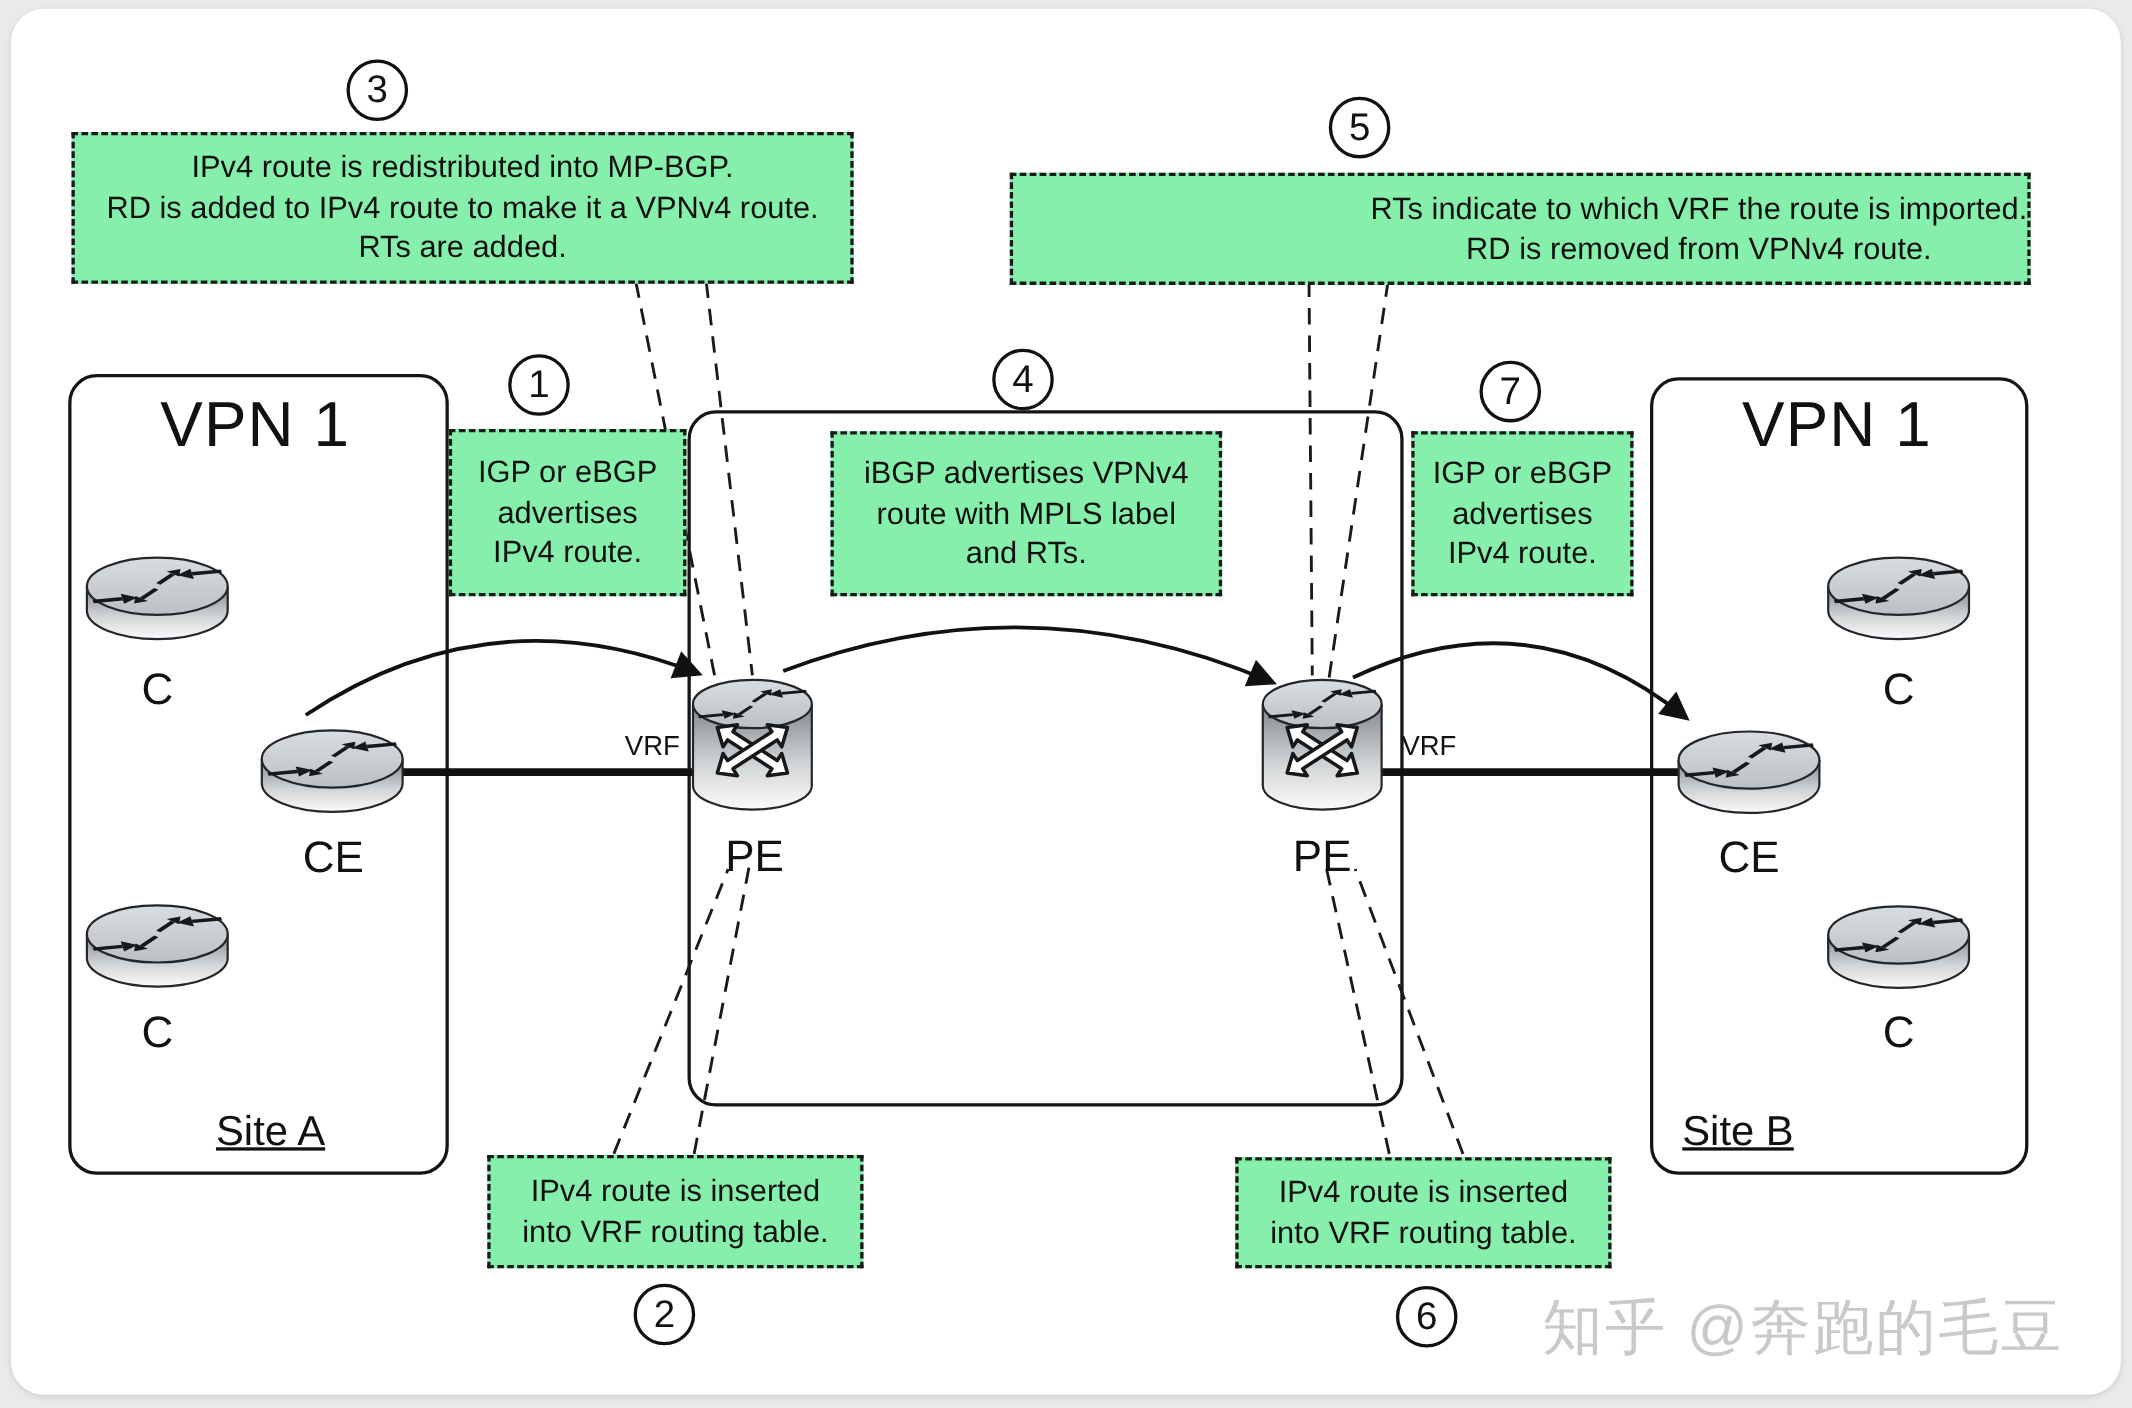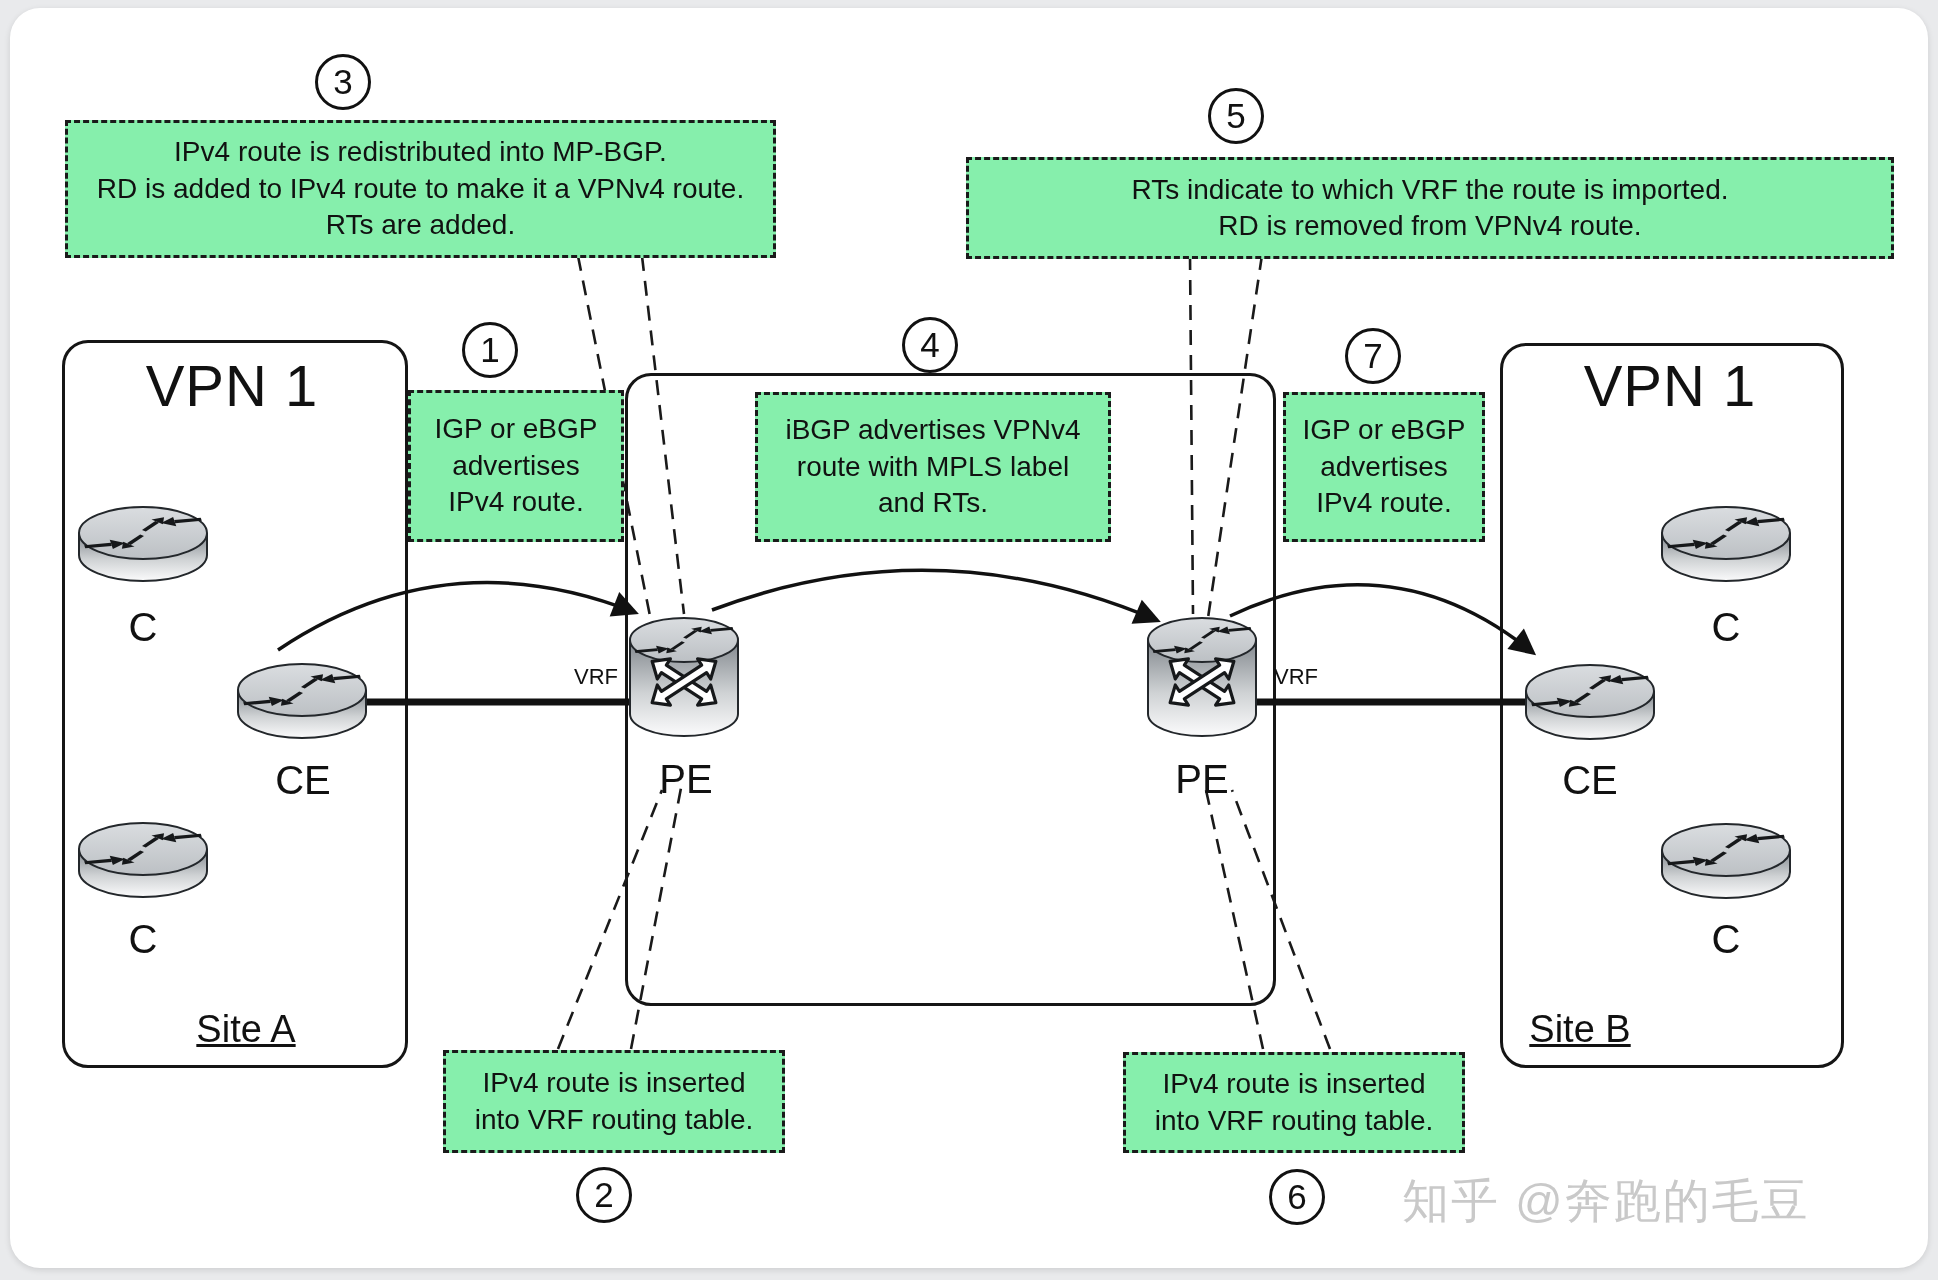--- a/index.html
+++ b/index.html
@@ -5,21 +5,21 @@
   html,body{margin:0;padding:0;background:#e9eaec;font-family:"Liberation Sans",sans-serif;}
   .stage{position:relative;width:1938px;height:1280px;background:#e9eaec;overflow:hidden;}
   .card{position:absolute;left:10px;top:8px;right:10px;bottom:12px;background:#ffffff;border-radius:30px;box-shadow:0 2px 6px rgba(0,0,0,.12);}
   .panel{position:absolute;border:3px solid #151515;border-radius:26px;background:transparent;}
   .box-vpn-left{left:62px;top:340px;width:340px;height:722px;}
   .box-vpn-right{left:1500px;top:343px;width:338px;height:719px;}
   .box-mpls{left:625px;top:373px;width:645px;height:627px;}
   .overlay{position:absolute;left:0;top:0;width:1938px;height:1280px;z-index:3;}
   .callout{position:absolute;z-index:4;border:3px dashed #1a1a1a;background:#86efac;display:flex;align-items:center;justify-content:center;text-align:center;font-size:28px;line-height:1.3;color:#111;white-space:pre-line;}
   .co-3{left:65px;top:120px;width:705px;height:132px;}
-  .co-5{left:966px;top:157px;width:922px;height:96px;}
+  .co-5{left:918px;top:157px;width:922px;height:96px;justify-content:flex-end;}
   .co-1{left:408px;top:390px;width:210px;height:146px;}
   .co-4{left:755px;top:392px;width:350px;height:144px;justify-content:center;}
   .co-7{left:1283px;top:392px;width:196px;height:144px;}
   .co-2{left:443px;top:1050px;width:336px;height:97px;}
   .co-6{left:1123px;top:1052px;width:336px;height:95px;}
   .badge{position:absolute;z-index:4;width:50px;height:50px;border:3px solid #111;border-radius:50%;background:#fff;display:flex;align-items:center;justify-content:center;font-size:35px;color:#111;}
   .b1{left:462px;top:322px;} .b2{left:576px;top:1167px;} .b3{left:315px;top:54px;}
   .b4{left:902px;top:317px;} .b5{left:1208px;top:88px;} .b6{left:1269px;top:1169px;}
   .b7{left:1345px;top:328px;}
   .lbl{position:absolute;z-index:4;color:#111;text-align:center;}
@@ -32,24 +32,24 @@
   .mpls-title{left:655px;top:930px;width:585px;font-size:47px;}
   .rlabel{font-size:40px;}
   .c-left-top{left:93px;top:605px;width:100px;}
   .ce-left{left:253px;top:758px;width:100px;}
   .c-left-bot{left:93px;top:917px;width:100px;}
   .pe-left-lbl{left:636px;top:757px;width:100px;}
   .pe-right-lbl{left:1152px;top:757px;width:100px;}
   .c-right-top{left:1676px;top:605px;width:100px;}
   .ce-right{left:1540px;top:758px;width:100px;}
   .c-right-bot{left:1676px;top:917px;width:100px;}
-  .vrf{font-size:22px;}
+  .vrf{font-size:25px;}
   .vrf-left{left:508px;top:664px;width:110px;text-align:right;}
   .vrf-right{left:1274px;top:664px;width:110px;text-align:left;}
-  .watermark{position:absolute;z-index:5;left:1402px;top:1170px;width:520px;font-size:47px;color:#c9c9c9;text-align:left;letter-spacing:2px;}
+  .watermark{position:absolute;z-index:5;left:1402px;top:1170px;width:520px;font-size:55px;color:#c9c9c9;text-align:left;letter-spacing:2px;}
   .dashline{stroke:#1a1a1a;stroke-width:2.6;stroke-dasharray:15 10;fill:none;}
   .thicklink{stroke:#111;stroke-width:7;}
   .routearrow{fill:none;stroke:#111;stroke-width:3.5;}
 </style>
 </head>
 <body>
 
 <div class="stage">
   <div class="card"></div>
 

